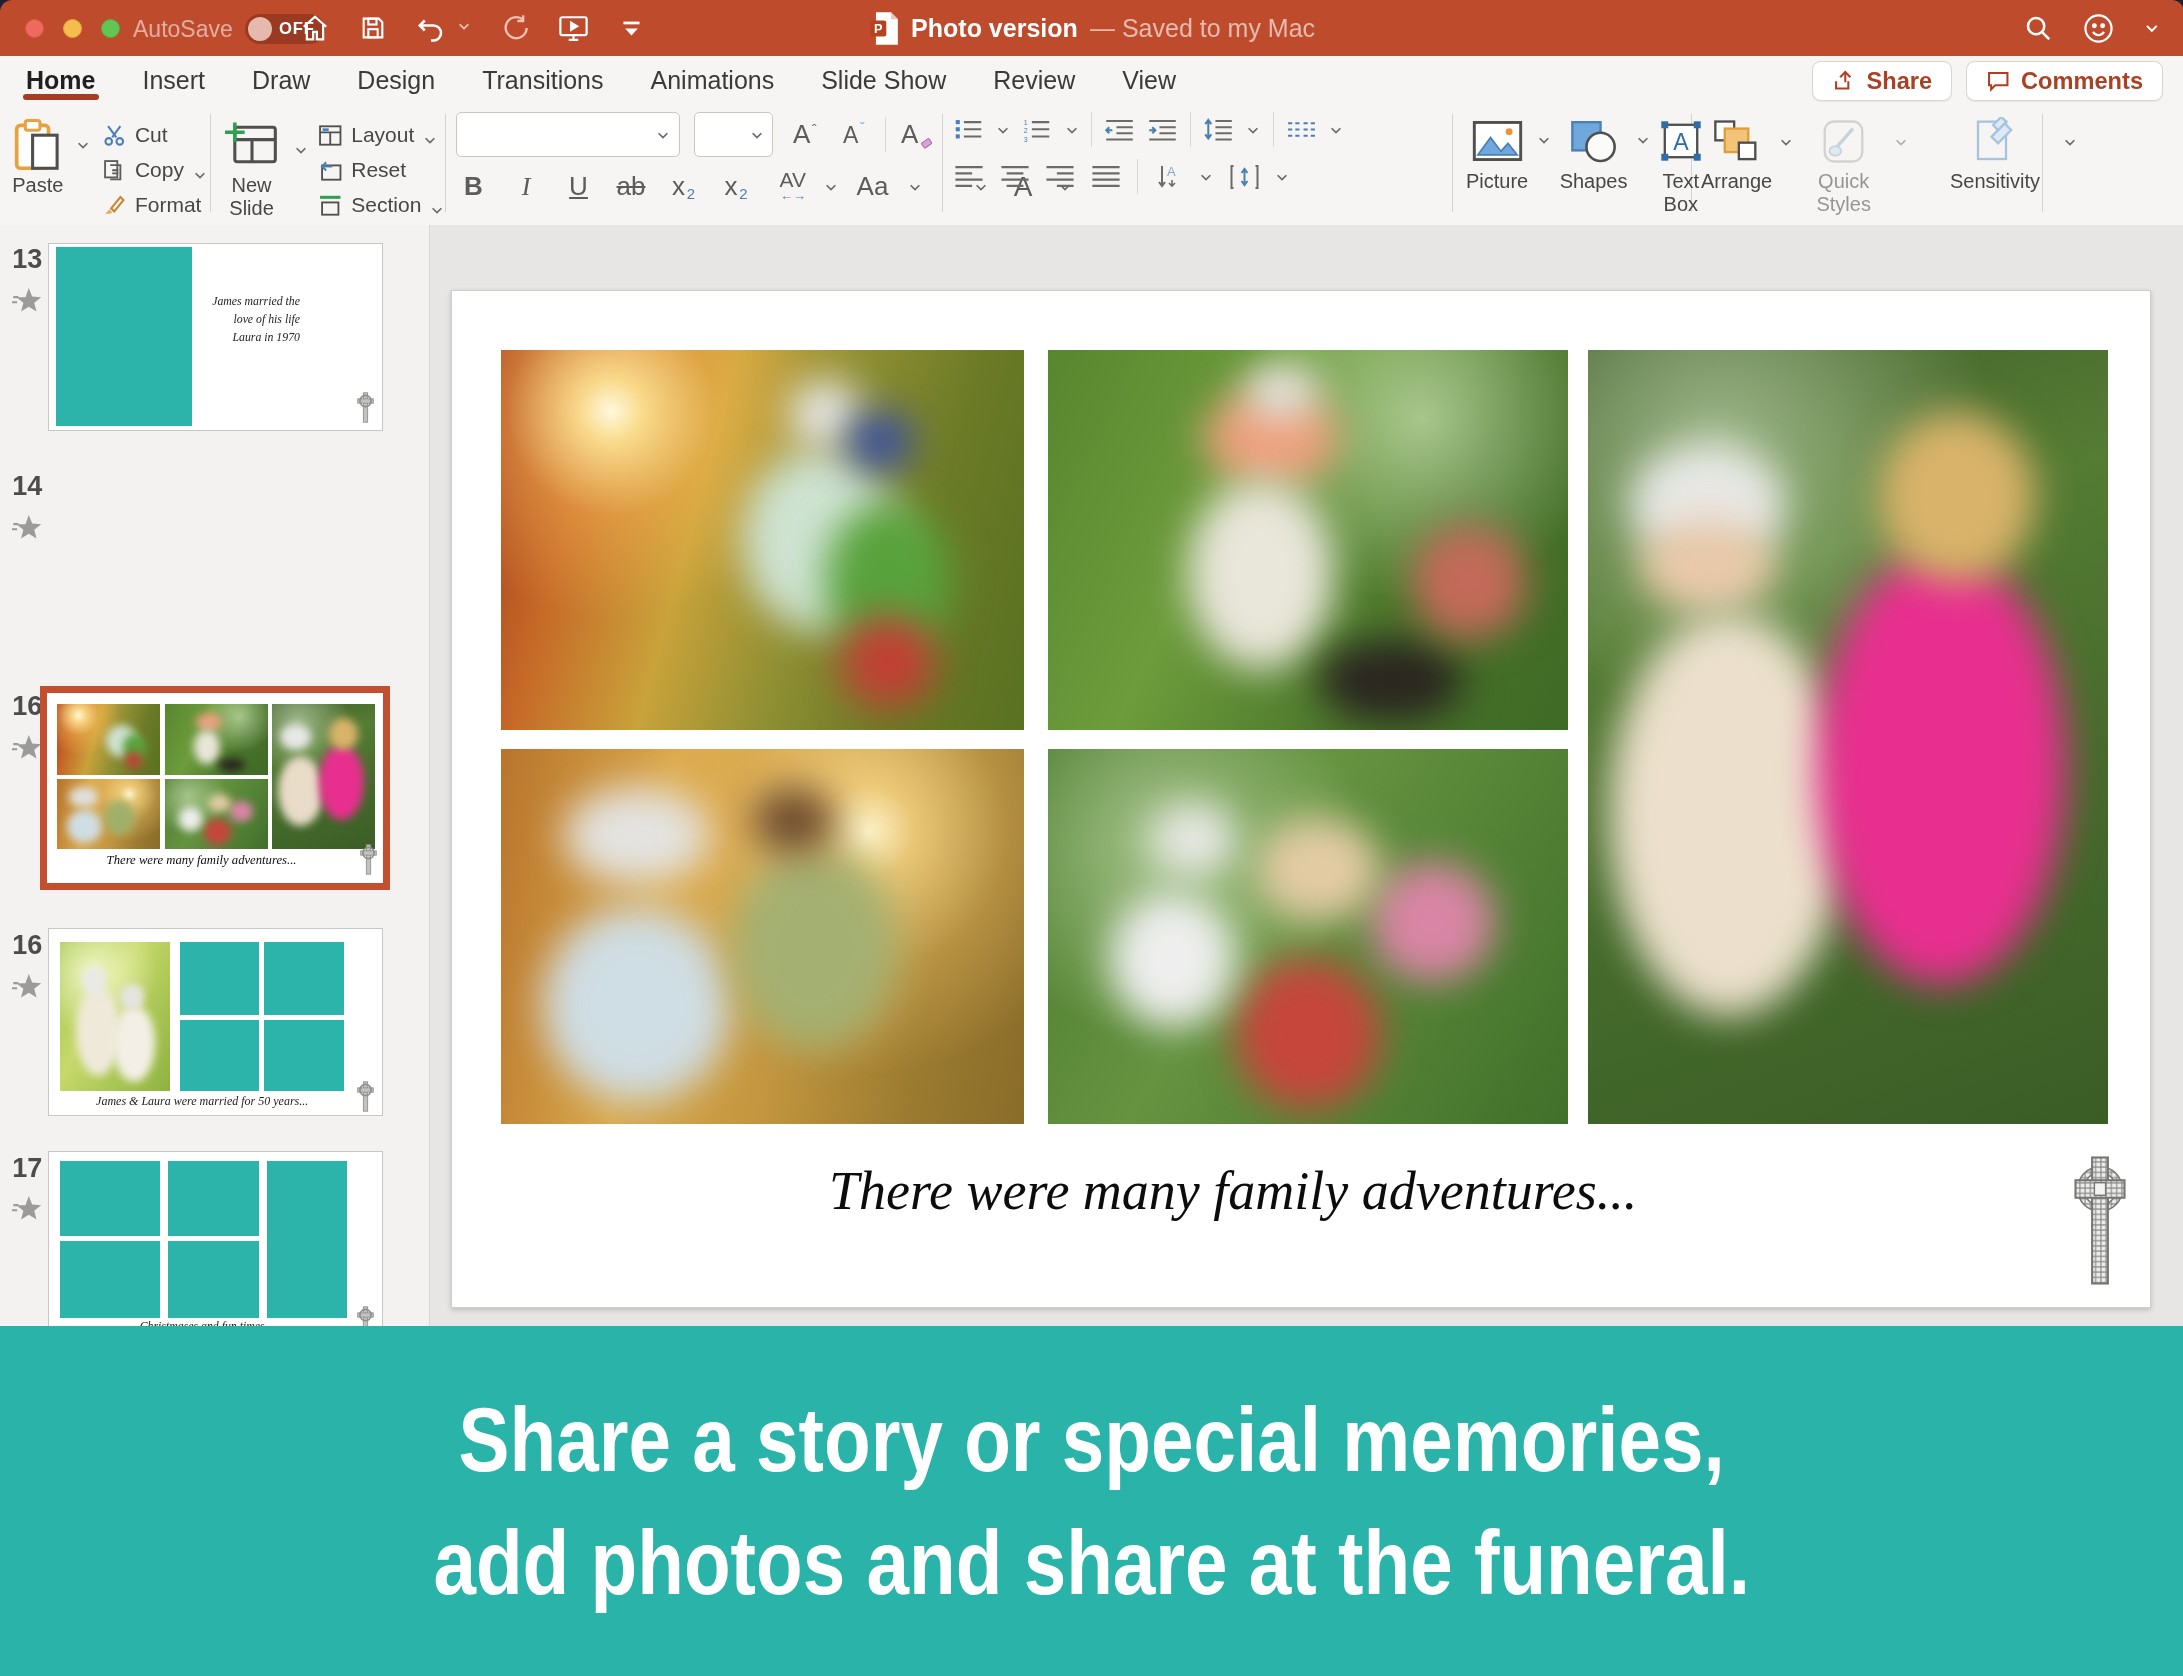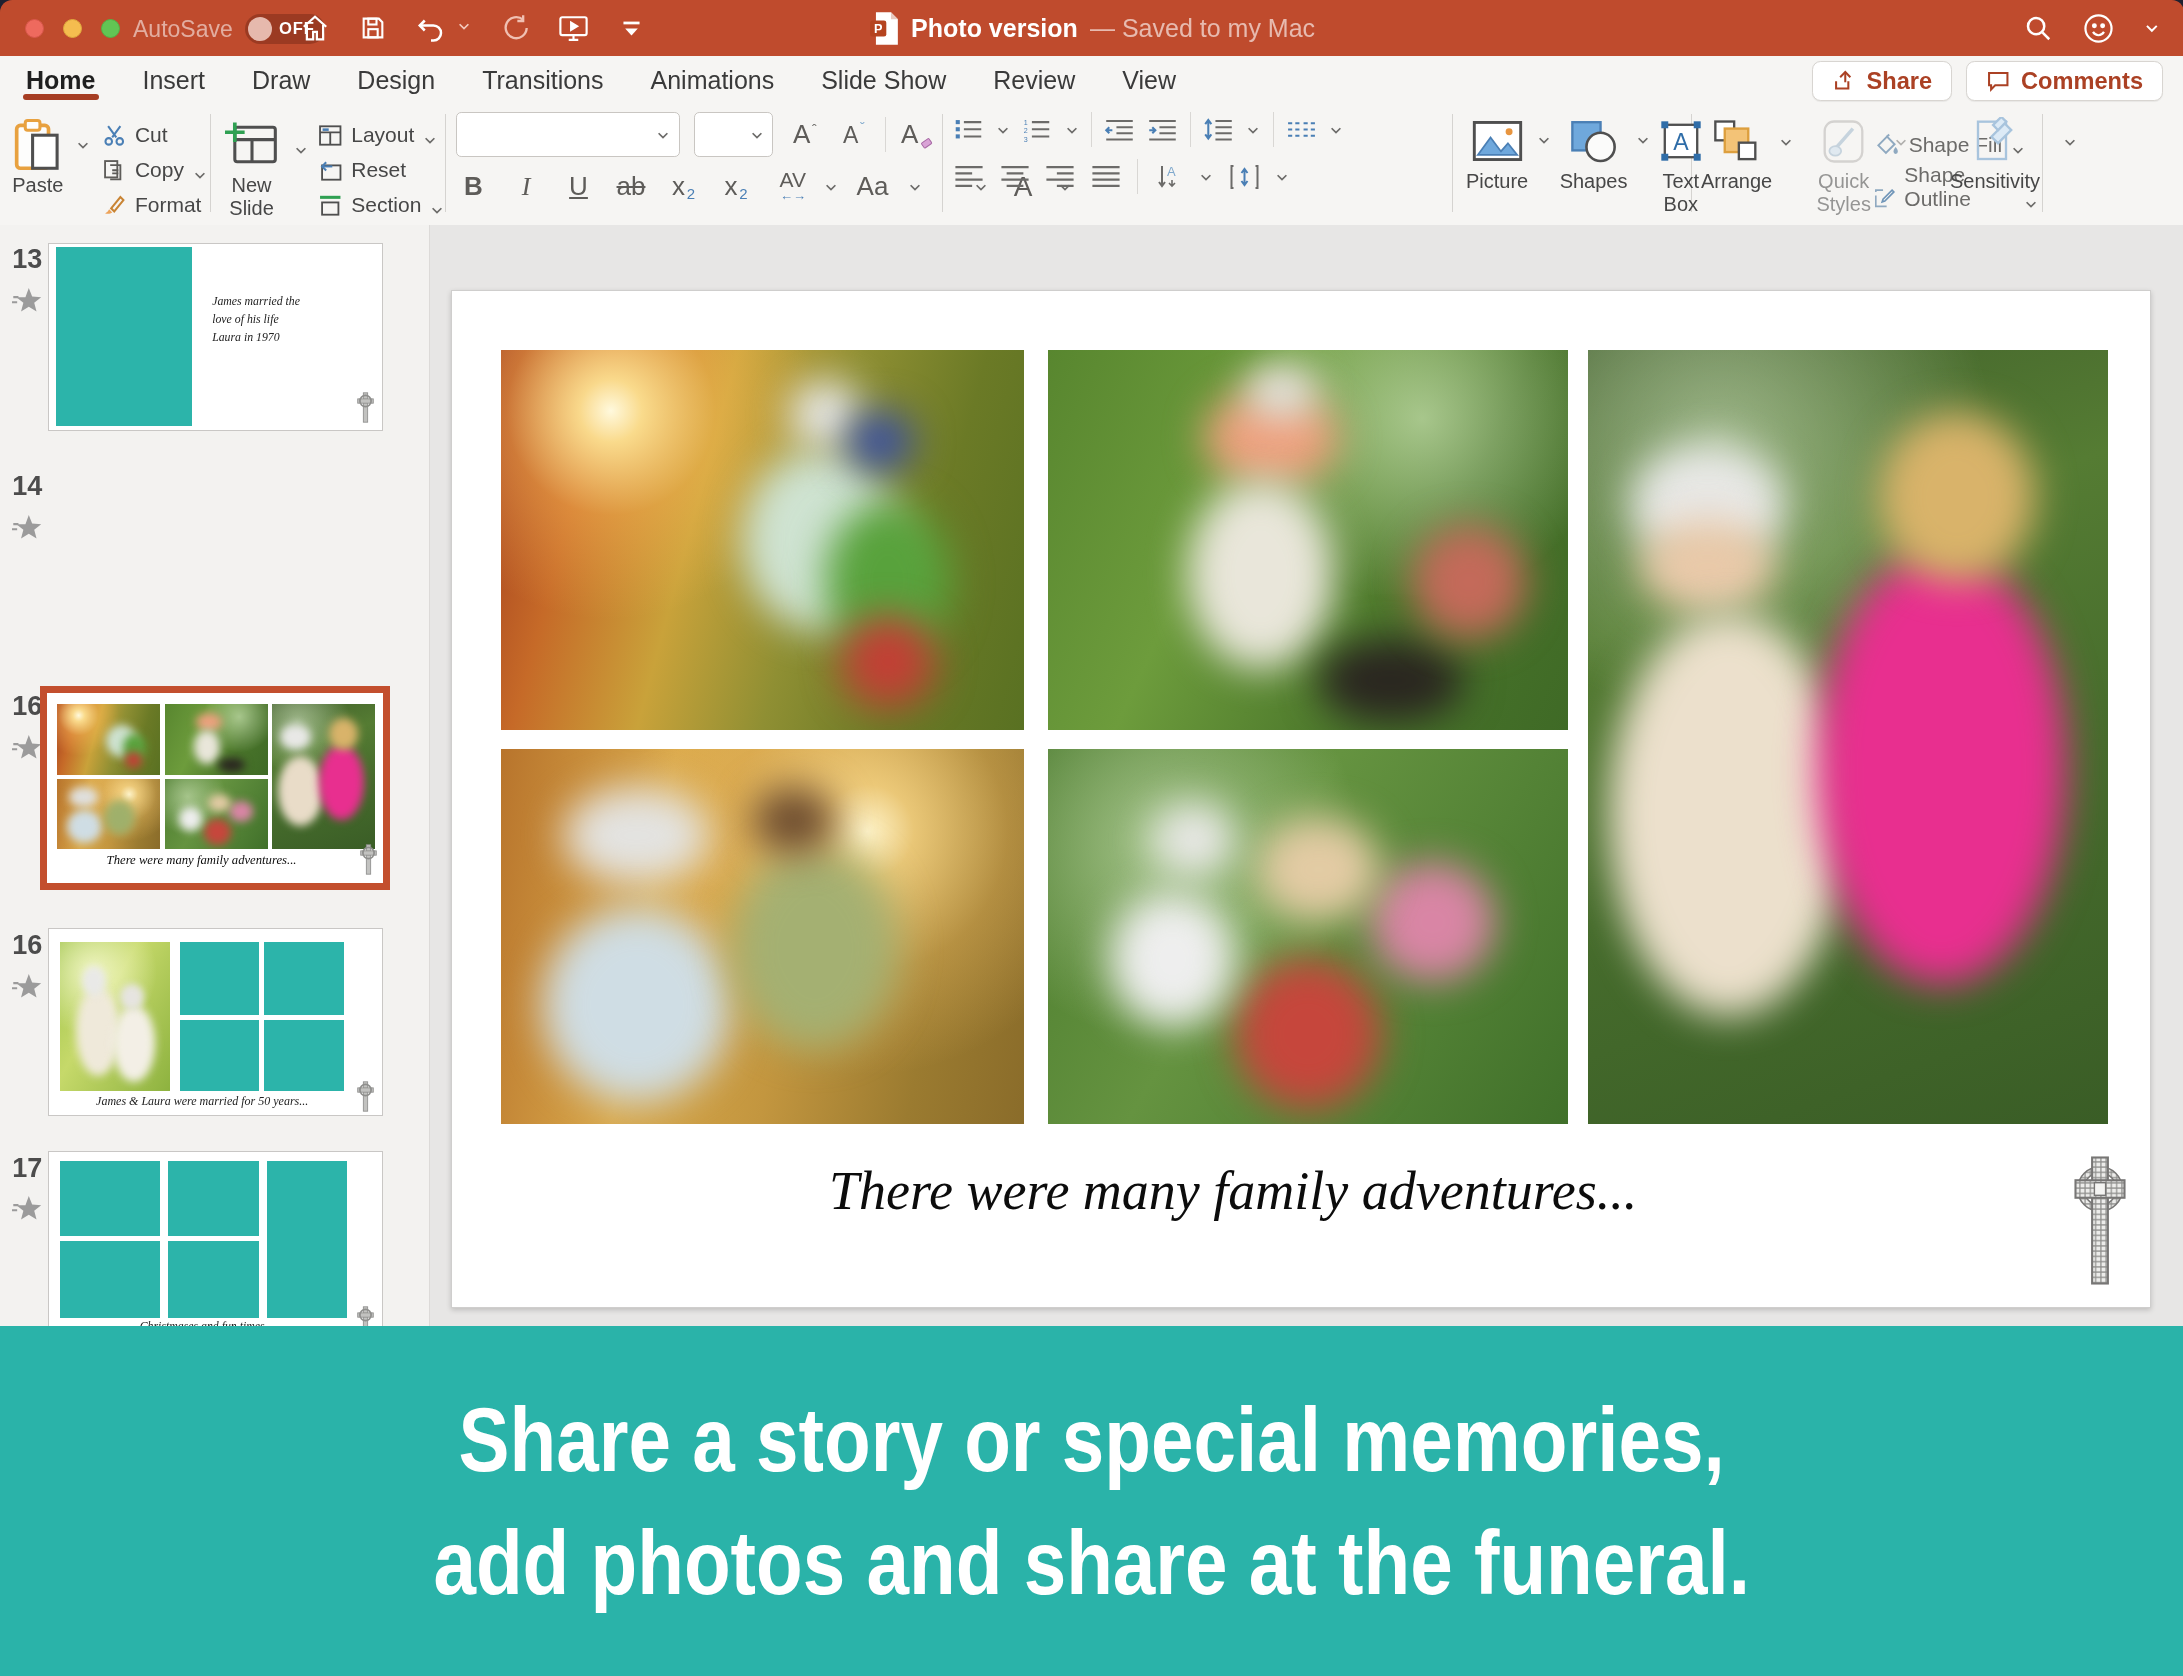--- a/index.html
+++ b/index.html
@@ -562,43 +562,20 @@
               <ellipse cx="13" cy="27" rx="5" ry="4" fill="#cfe0ee" stroke="#9fb8cc" stroke-width="1.5"></ellipse>
             </svg>
         </span>
         <span class="lbl2" style="white-space:pre-line;width:87px">Quick Styles</span>
       </div>
       <svg class="chev" style="margin-top:23px;opacity:.5" viewBox="0 0 16 16" fill="none" stroke="#6c6b69" stroke-width="2">
           <path d="M3 6l5 5 5-5"></path>
         </svg>
     </div>
 
-    <div class="rgroup" style="left:1874px;width:164px;display:flex;flex-direction:column;justify-content:space-around">
-      <div class="smrow" style="color:#6c6b69">
-        <svg width="26" height="24.5" viewBox="0 0 24 22" fill="none" stroke="#8fa9c0" stroke-width="1.8">
-            <path d="M4 12 12 4l7 7-8 8z"></path>
-            <path d="M12 4l2-2"></path>
-            <path d="M20 15c1.5 2 1.5 4 0 4s-1.5-2 0-4z" fill="#8fa9c0"></path>
-          </svg>
-        <span>Shape Fill</span>
-        <svg class="chev" viewBox="0 0 16 16" fill="none" stroke="#6c6b69" stroke-width="2">
-            <path d="M3 6l5 5 5-5"></path>
-          </svg>
-      </div>
-      <div class="smrow" style="color:#6c6b69">
-        <svg width="26" height="24.5" viewBox="0 0 24 22" fill="none" stroke="#8fa9c0" stroke-width="1.8">
-            <path d="M2 4V2h8M2 8v12h12"></path>
-            <path d="M20 2l2 2L12 14l-3 1 1-3z" stroke="#6f95b8"></path>
-          </svg>
-        <span>Shape Outline</span>
-        <svg class="chev" viewBox="0 0 16 16" fill="none" stroke="#6c6b69" stroke-width="2">
-            <path d="M3 6l5 5 5-5"></path>
-          </svg>
-      </div>
-    </div>
 
     <div class="rgroup" style="left:1950px;width:122px;display:flex;gap:23px">
       <div class="bigbtn">
         <span class="ic">
           <svg width="49" height="49" viewBox="0 0 42 42" fill="none" stroke="#a8c4dd" stroke-width="2">
               <rect x="6" y="4" width="24" height="32"></rect>
               <g transform="rotate(-45 26 14)">
                 <rect x="18" y="10" width="16" height="8" fill="#dceaf6"></rect>
                 <rect x="26" y="4" width="10" height="6" fill="#dceaf6"></rect>
               </g>
@@ -616,21 +593,21 @@
 
     <div id="thumb-panel">
 
       <div class="thumb-num" style="top:19px">13</div>
       <svg class="thumb-star" style="top:61px" viewBox="0 0 24 22">
           <path d="M13 1l2.6 6.6 7 .4-5.4 4.4 1.8 6.8L13 15.4 7 19.2l1.8-6.8L3.4 8h7z" fill="#9b9b9b"></path>
           <path d="M1 8h4M0 12h4" stroke="#9b9b9b" stroke-width="1.6"></path>
         </svg>
       <div class="thumb" style="top:17.5px">
         <div class="tb" style="left:2%;top:2%;width:41%;height:96%"></div>
-        <div class="tcap" style="left:49%;top:26%;font-size:11.8px;line-height:1.55;text-align:left">James married the
+        <div class="tcap" style="left:49%;top:26%;font-size:11.8px;line-height:1.55;text-align:right">James married the
 love of his life
 Laura in 1970</div>
         <svg class="mini-cross" viewBox="0 0 22 38">
             <rect x="8.5" y="2" width="5" height="34" fill="#c2c2c0" stroke="#8f8f8d" stroke-width="1"></rect>
             <rect x="2" y="9" width="18" height="5" fill="#c2c2c0" stroke="#8f8f8d" stroke-width="1"></rect>
             <circle cx="11" cy="11.5" r="6.5" fill="none" stroke="#8f8f8d" stroke-width="2"></circle>
           </svg>
       </div>
 
       <div class="thumb-num" style="top:246px">14</div>

